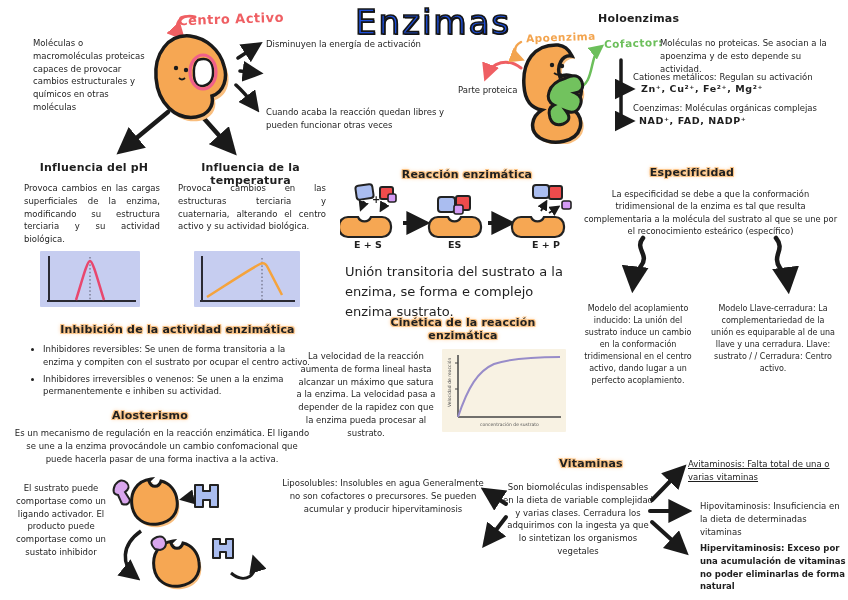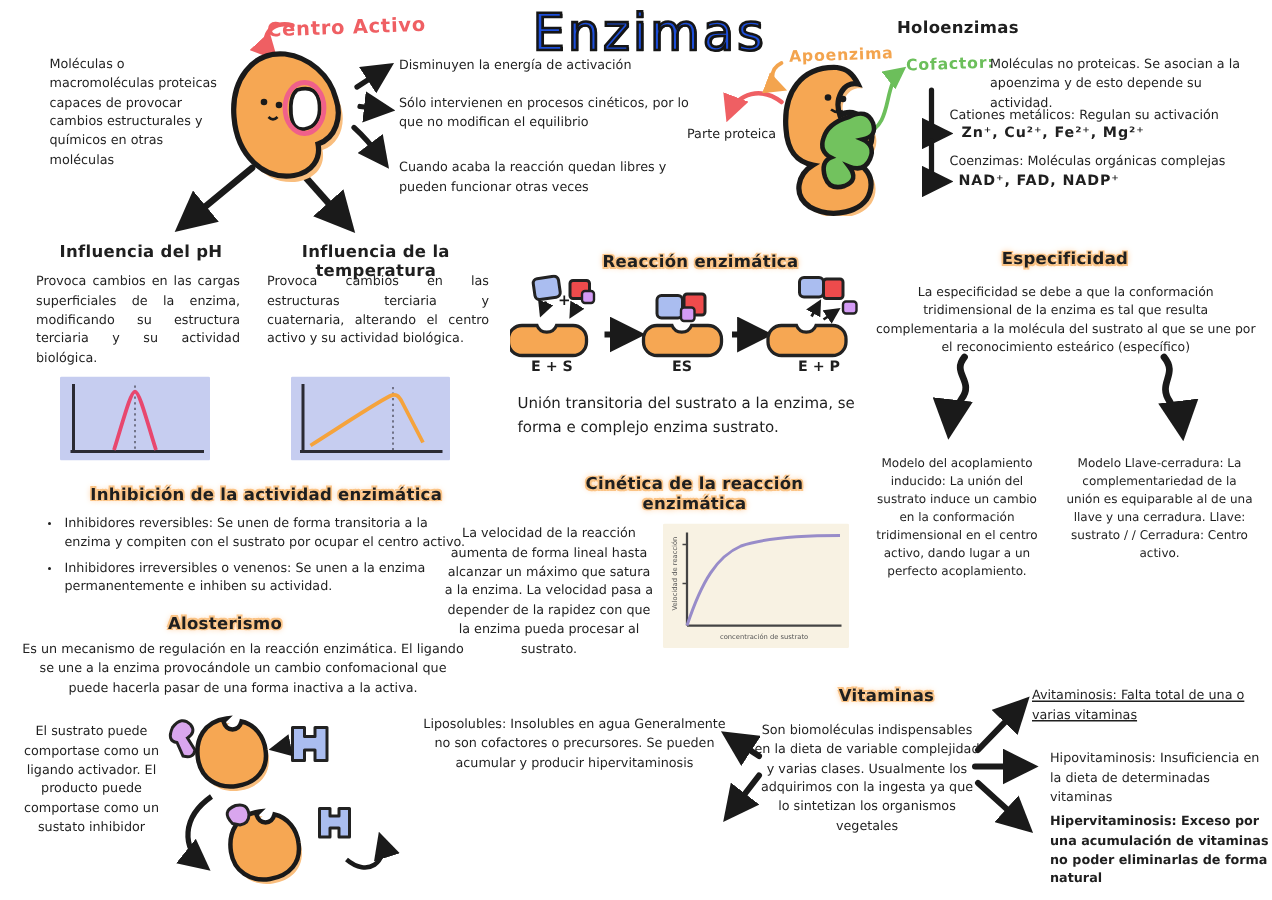--- a/index.html
+++ b/index.html
@@ -76,21 +76,20 @@
     <path d="M42,8 C20,6 6,26 8,50 C10,76 28,92 48,89 C60,87 66,78 64,68 C76,64 80,50 76,38 C72,22 58,10 42,8 Z" fill="#f9be7e" stroke="none" transform="translate(3,4)"></path>
     <path d="M42,8 C20,6 6,26 8,50 C10,76 28,92 48,89 C60,87 66,78 64,68 C76,64 80,50 76,38 C72,22 58,10 42,8 Z" fill="#f6a753" stroke="#1a1a1a" stroke-width="3.5"></path>
     <circle cx="28" cy="40" r="2.2" fill="#1a1a1a"></circle>
     <circle cx="38" cy="42" r="2.2" fill="#1a1a1a"></circle>
     <path d="M31,50 q3,3 6,0" stroke="#1a1a1a" stroke-width="1.8" fill="none"></path>
     <path d="M50,32 q14,-4 15,10 q1,14 -10,16 q-8,1 -9,-10 q-1,-12 4,-16 Z" fill="#ffffff" stroke="#1a1a1a" stroke-width="2.5"></path>
     <ellipse cx="55" cy="44" rx="13" ry="17" fill="none" stroke="#f0608a" stroke-width="3.2"></ellipse>
   </svg>
 
   <div class="abs txt" style="left:266px;top:38px;width:160px;">Disminuyen la energía de activación</div>
-  <div class="abs txt" style="left:266px;top:63px;width:210px;">Sólo intervienen en procesos cinéticos, por lo que no modifican el equilibrio</div>
   <div class="abs txt" style="left:266px;top:106px;width:185px;">Cuando acaba la reacción quedan libres y pueden funcionar otras veces</div>
 
   <div class="abs sec-title" style="left:598px;top:12px;">Holoenzimas</div>
   <div class="abs hand hand-orange" style="left:526px;top:31px;">Apoenzima</div>
   <div class="abs txt" style="left:458px;top:84px;">Parte proteica</div>
   <div class="abs hand hand-green" style="left:604px;top:37px;">Cofactor:</div>
   <div class="abs txt" style="left:660px;top:37px;width:172px;">Moléculas no proteicas. Se asocian a la apoenzima y de esto depende su actividad.</div>
   <div class="abs txt" style="left:633px;top:71px;width:205px;">Cationes metálicos: Regulan su activación</div>
   <div class="abs ions" style="left:641px;top:83px;">Zn⁺, Cu²⁺, Fe²⁺, Mg²⁺</div>
   <div class="abs txt" style="left:633px;top:102px;width:205px;">Coenzimas: Moléculas orgánicas complejas</div>
@@ -160,23 +159,23 @@
         <rect x="47" y="18" width="9" height="8" rx="2" fill="#d49bf5" stroke="#222" stroke-width="1.6"></rect>
         <path d="M26,28 L31,19" stroke="#1a1a1a" stroke-width="1.8" marker-end="url(#rb)" fill="none"></path>
         <path d="M34,30 L43,24" stroke="#1a1a1a" stroke-width="1.8" marker-end="url(#rb)" fill="none"></path>
         <use href="#enz" x="0" y="26" fill="#f6a753" stroke="#222" stroke-width="2.2"></use>
       </g>
     </svg>
     <span class="stage-label" style="left:14px;top:56px;">E + S</span>
     <span class="stage-label" style="left:108px;top:56px;">ES</span>
     <span class="stage-label" style="left:192px;top:56px;">E + P</span>
   </div>
-  <div class="abs" style="left:345px;top:262px;width:232px;font-size:10px;line-height:1.55;">Unión transitoria del sustrato a la enzima, se forma e complejo enzima sustrato.</div>
-
-  <div class="abs sec-title hl ctr" style="left:655px;top:166px;width:110px;">Especificidad</div>
+  <div class="abs" style="left:345px;top:262px;width:232px;font-size:13px;line-height:1.55;">Unión transitoria del sustrato a la enzima, se forma e complejo enzima sustrato.</div>
+
+  <div class="abs sec-title hl ctr" style="left:637px;top:166px;width:110px;">Especificidad</div>
   <div class="abs txt ctr" style="left:583px;top:188px;width:255px;font-size:8.3px;">La especificidad se debe a que la conformación tridimensional de la enzima es tal que resulta complementaria a la molécula del sustrato al que se une por el reconocimiento esteárico (específico)</div>
   <div class="abs txt ctr" style="left:580px;top:303px;width:116px;font-size:8px;">Modelo del acoplamiento inducido: La unión del sustrato induce un cambio en la conformación tridimensional en el centro activo, dando lugar a un perfecto acoplamiento.</div>
   <div class="abs txt ctr" style="left:710px;top:303px;width:126px;font-size:8px;">Modelo Llave-cerradura: La complementariedad de la unión es equiparable al de una llave y una cerradura. Llave: sustrato / / Cerradura: Centro activo.</div>
 
   <div class="abs sec-title hl ctr" style="left:55px;top:323px;width:245px;">Inhibición de la actividad enzimática</div>
   <ul class="abs txt bullets" style="left:30px;top:343px;width:275px;">
     <li>Inhibidores reversibles: Se unen de forma transitoria a la enzima y compiten con el sustrato por ocupar el centro activo.</li>
     <li>Inhibidores irreversibles o venenos: Se unen a la enzima permanentemente e inhiben su actividad.</li>
   </ul>
 
@@ -212,19 +211,19 @@
     <line x1="16" y1="6" x2="16" y2="68" stroke="#444" stroke-width="1.5"></line>
     <line x1="16" y1="68" x2="119" y2="68" stroke="#444" stroke-width="1.5"></line>
     <line x1="13" y1="14" x2="16" y2="14" stroke="#444" stroke-width="1"></line>
     <line x1="13" y1="40" x2="16" y2="40" stroke="#444" stroke-width="1"></line>
     <path d="M16,68 C26,38 36,22 52,15 C70,9 95,8 118,8" fill="none" stroke="#988cc9" stroke-width="2"></path>
     <text transform="rotate(-90 9 58)" x="9" y="58" font-size="4.5" fill="#555">Velocidad de reacción</text>
     <text x="38" y="77" font-size="4.5" fill="#555">concentración de sustrato</text>
   </svg>
 
   <div class="abs sec-title hl ctr" style="left:545px;top:457px;width:92px;">Vitaminas</div>
-  <div class="abs txt ctr" style="left:503px;top:481px;width:150px;">Son biomoléculas indispensables en la dieta de variable complejidad y varias clases. Usualmente los adquirimos con la ingesta ya que lo sintetizan los organismos vegetales</div>
+  <div class="abs txt ctr" style="left:503px;top:481px;width:150px;">Son biomoléculas indispensables en la dieta de variable complejidad y varias clases. Cerradura los adquirimos con la ingesta ya que lo sintetizan los organismos vegetales</div>
   <div class="abs txt ctr" style="left:282px;top:477px;width:202px;">Liposolubles: Insolubles en agua Generalmente no son cofactores o precursores. Se pueden acumular y producir hipervitaminosis</div>
   <div class="abs txt" style="left:688px;top:458px;width:152px;text-decoration:underline;">Avitaminosis: Falta total de una o varias vitaminas</div>
   <div class="abs txt" style="left:700px;top:500px;width:146px;">Hipovitaminosis: Insuficiencia en la dieta de determinadas vitaminas</div>
   <div class="abs txt" style="left:700px;top:542px;width:156px;font-weight:bold;">Hipervitaminosis: Exceso por una acumulación de vitaminas y no poder eliminarlas de forma natural</div>
 
 </div>
 
 </body></html>

